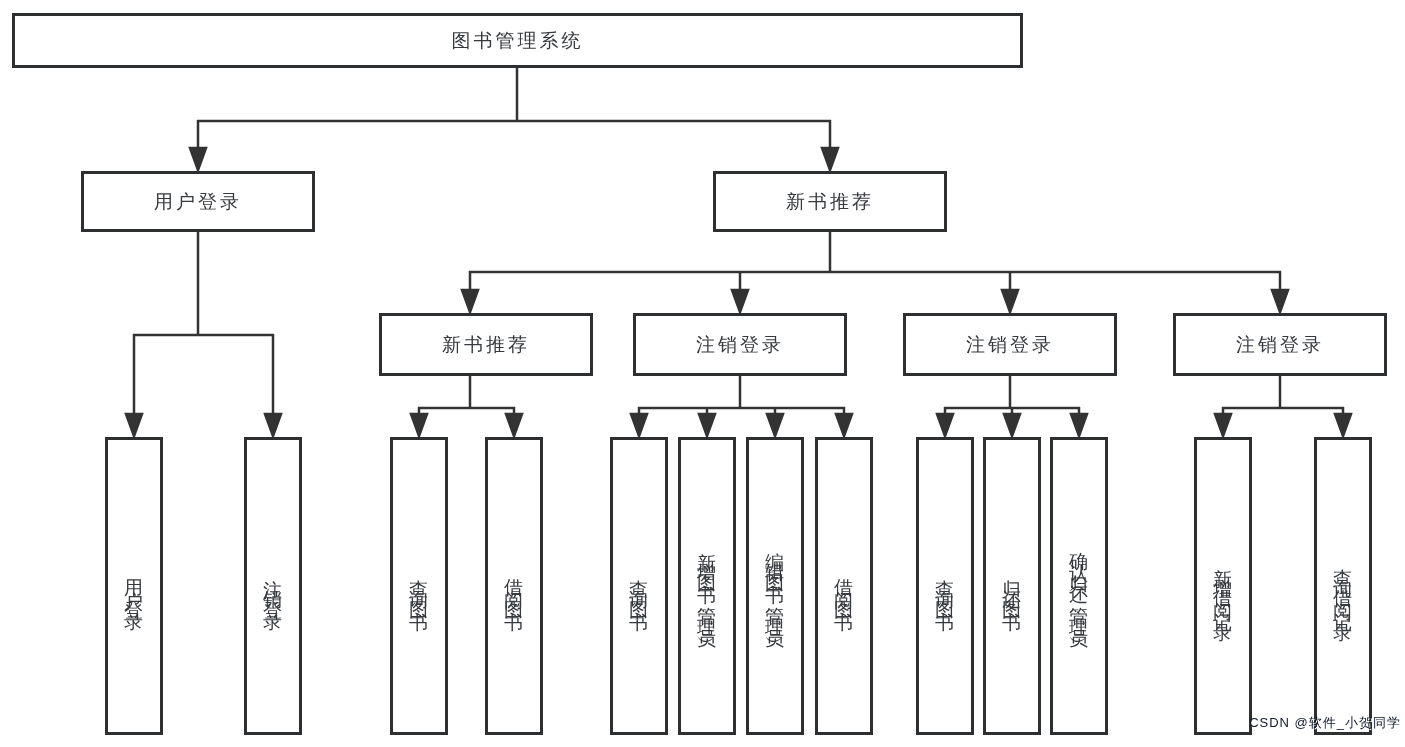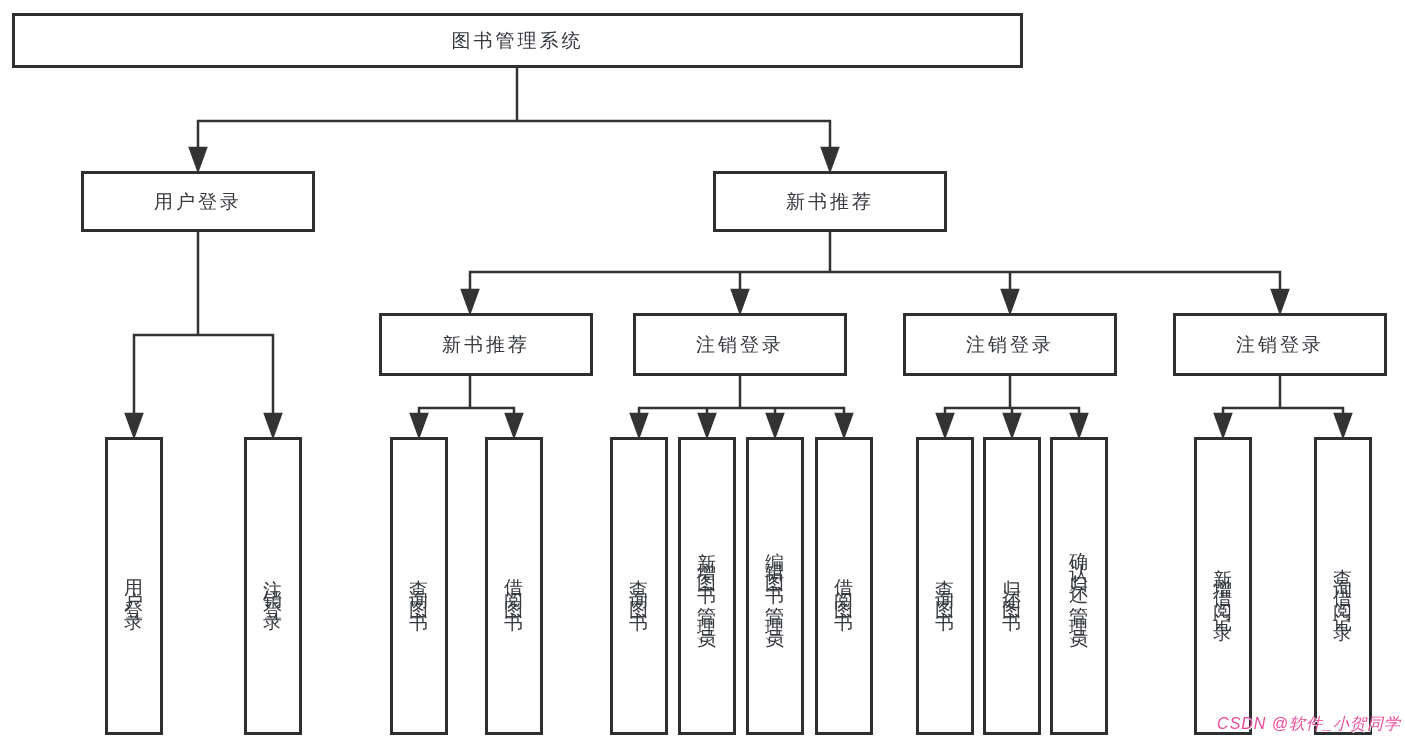--- a/index.html
+++ b/index.html
@@ -28,26 +28,25 @@
   .leaf .label {
     writing-mode: vertical-rl;
     font-size: 19px;
     line-height: 1;
     letter-spacing: 11px;
     white-space: nowrap;
   }
   .watermark {
     position: absolute;
     right: 4px; top: 714px;
-    font-size: 16px;
-    color: #ec4899;
+    font-size: 13px;
+    color: #0f172a;
     text-shadow: 1px 1px 0 #ffffff;
     letter-spacing: 1px;
     white-space: nowrap;
-    font-style: italic;
   }
 </style>
 </head>
 <body>
 
 <div class="canvas">
 
   <svg class="wires" width="1405" height="747" viewBox="0 0 1405 747" stroke="#333333" stroke-width="2.5" fill="#333333">
 
     <line x1="517" y1="68" x2="517" y2="122"></line>

